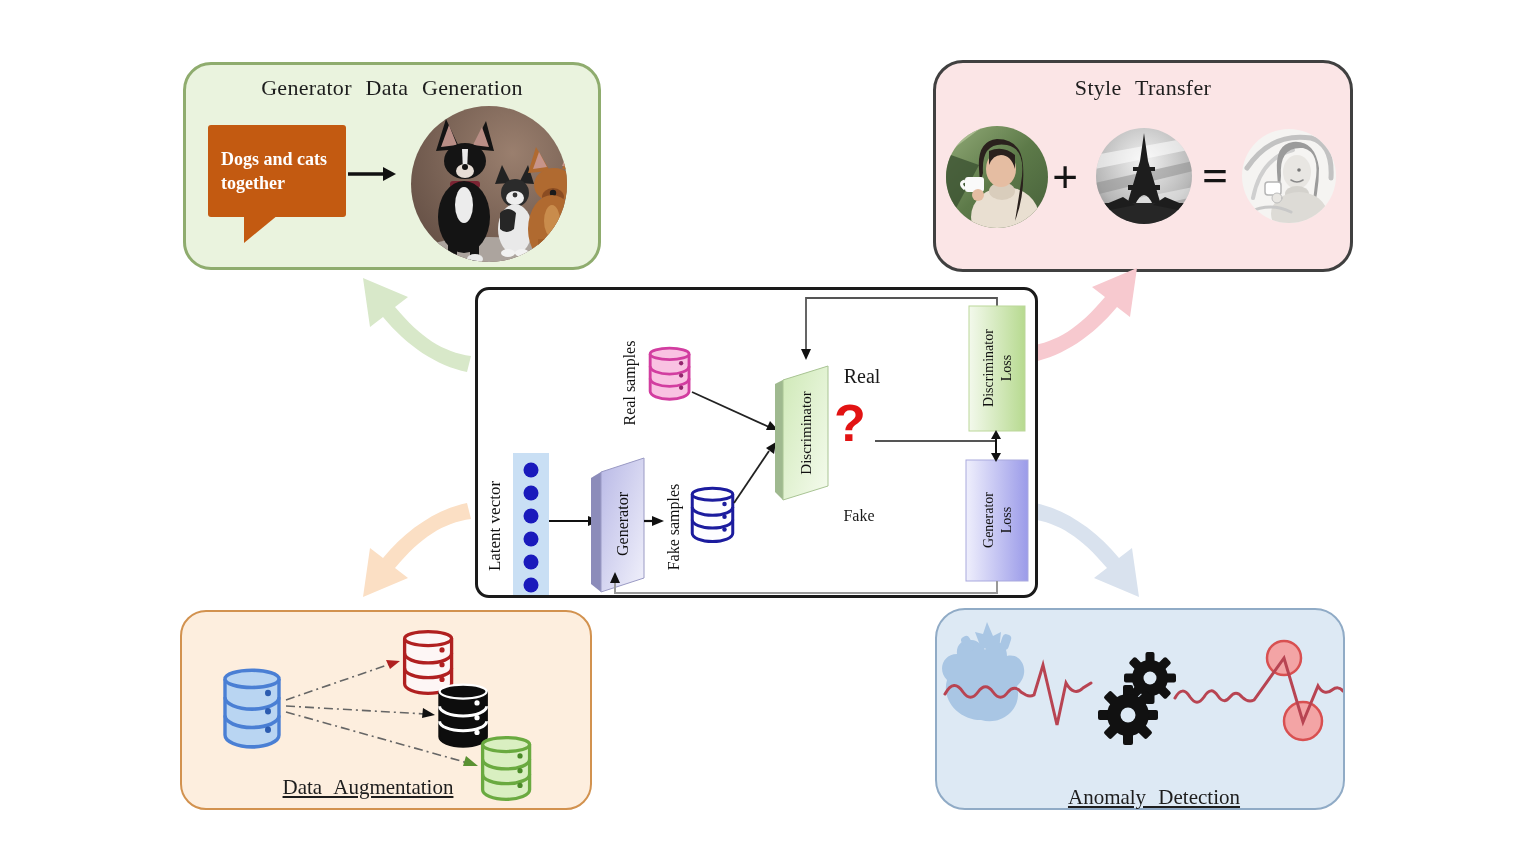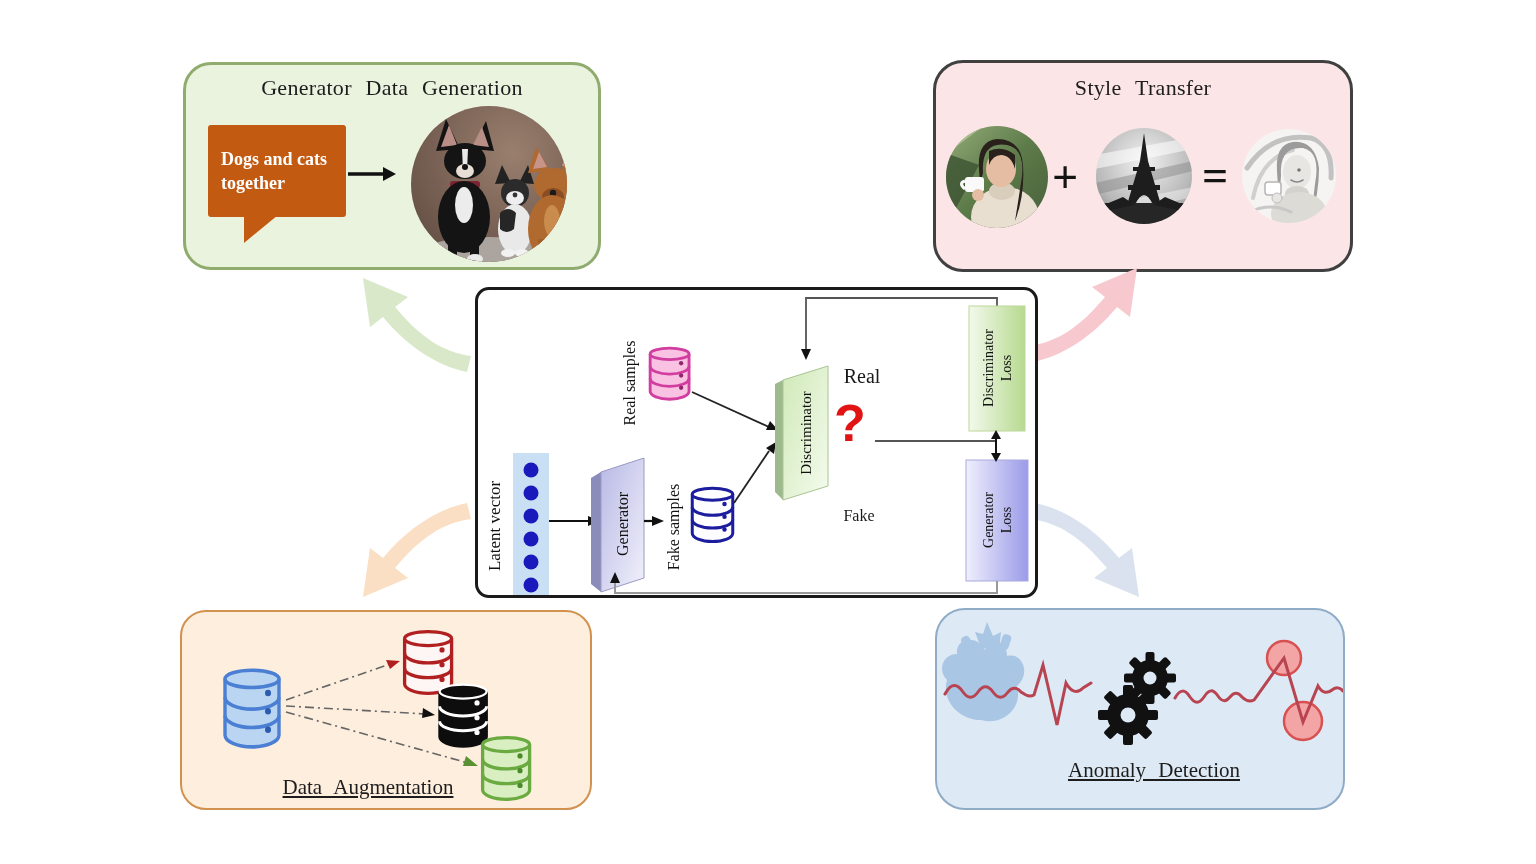--- a/index.html
+++ b/index.html
@@ -401,16 +401,16 @@
           <circle r="21"></circle>
         </g>
         <circle r="7.5" fill="#dde9f4"></circle>
       </g>
 
       <circle cx="347" cy="48" r="17" fill="#f59f9f" stroke="#d84444" stroke-width="2.5" opacity="0.92"></circle>
       <circle cx="366" cy="111" r="19" fill="#f59f9f" stroke="#d84444" stroke-width="2.5" opacity="0.92"></circle>
 
       <path d="M238,88 c5,-9 10,-9 15,-1 c5,7 9,7 14,0 c5,-8 9,-8 14,-1 c4,6 8,6 12,1 c4,-5 8,-5 12,0 c4,4 8,5 12,3 L347,48 L366,112 L381,76 c4,7 9,8 14,4 c4,-3 8,-3 11,1" fill="none" stroke="#b84452" stroke-width="3" stroke-linecap="round"></path>
     </svg>
-    <div class="bottom-title" style="top:148px;margin-left:28px;">Anomaly Detection</div>
+    <div class="bottom-title" style="top:175px;margin-left:28px;">Anomaly Detection</div>
   </div>
 
 </div>
 
 </body></html>

